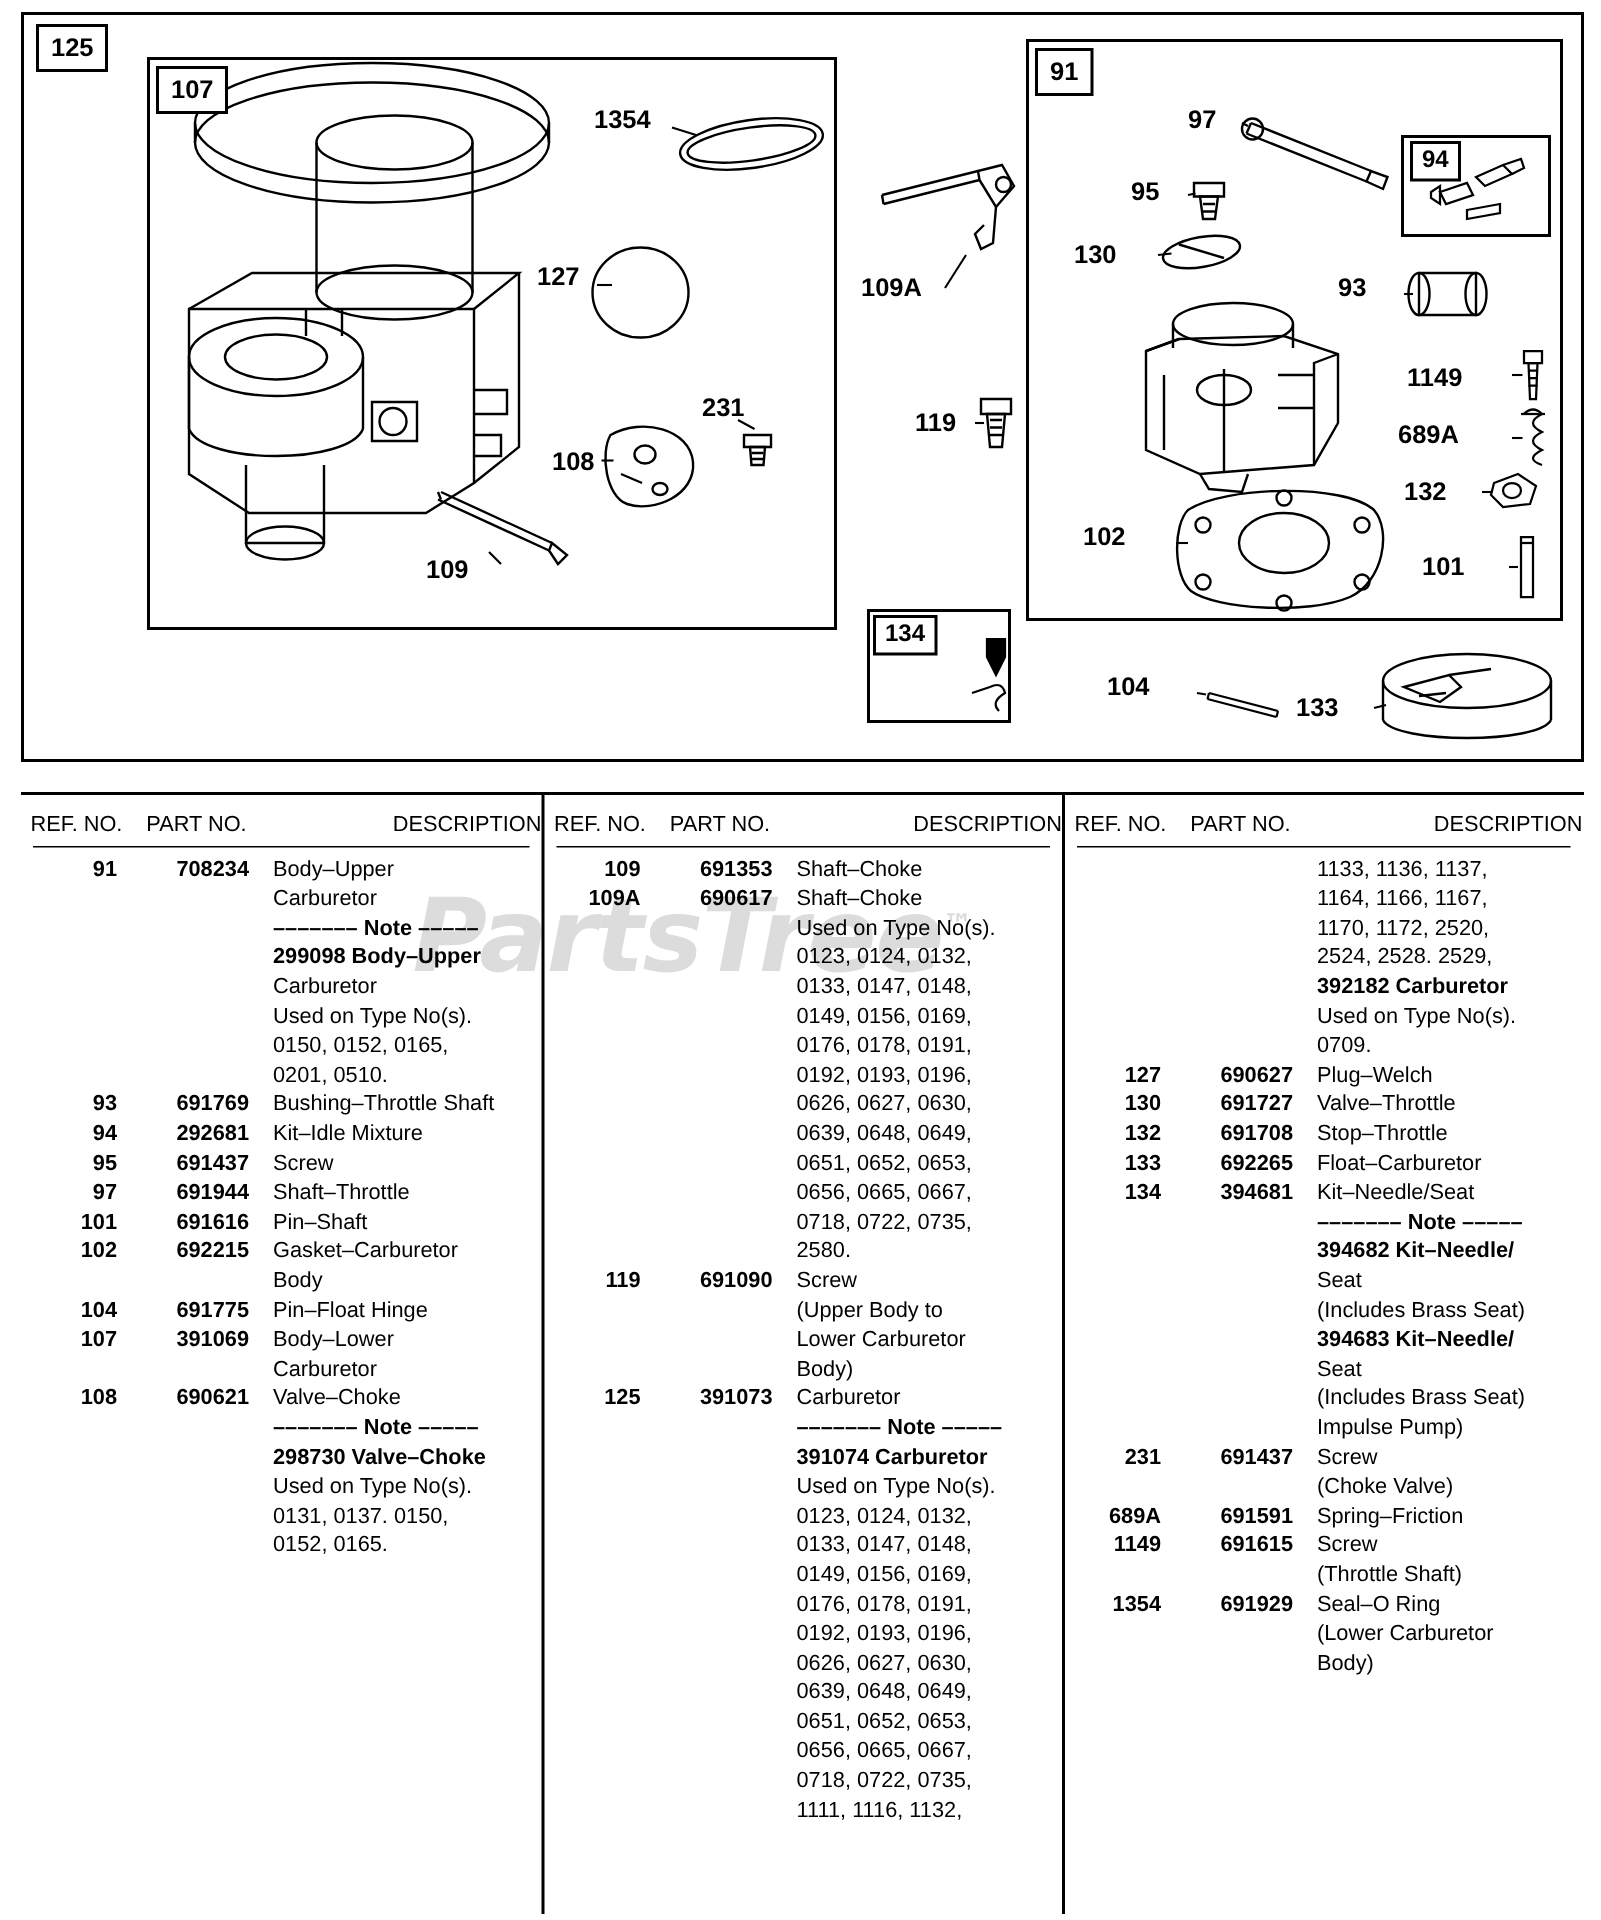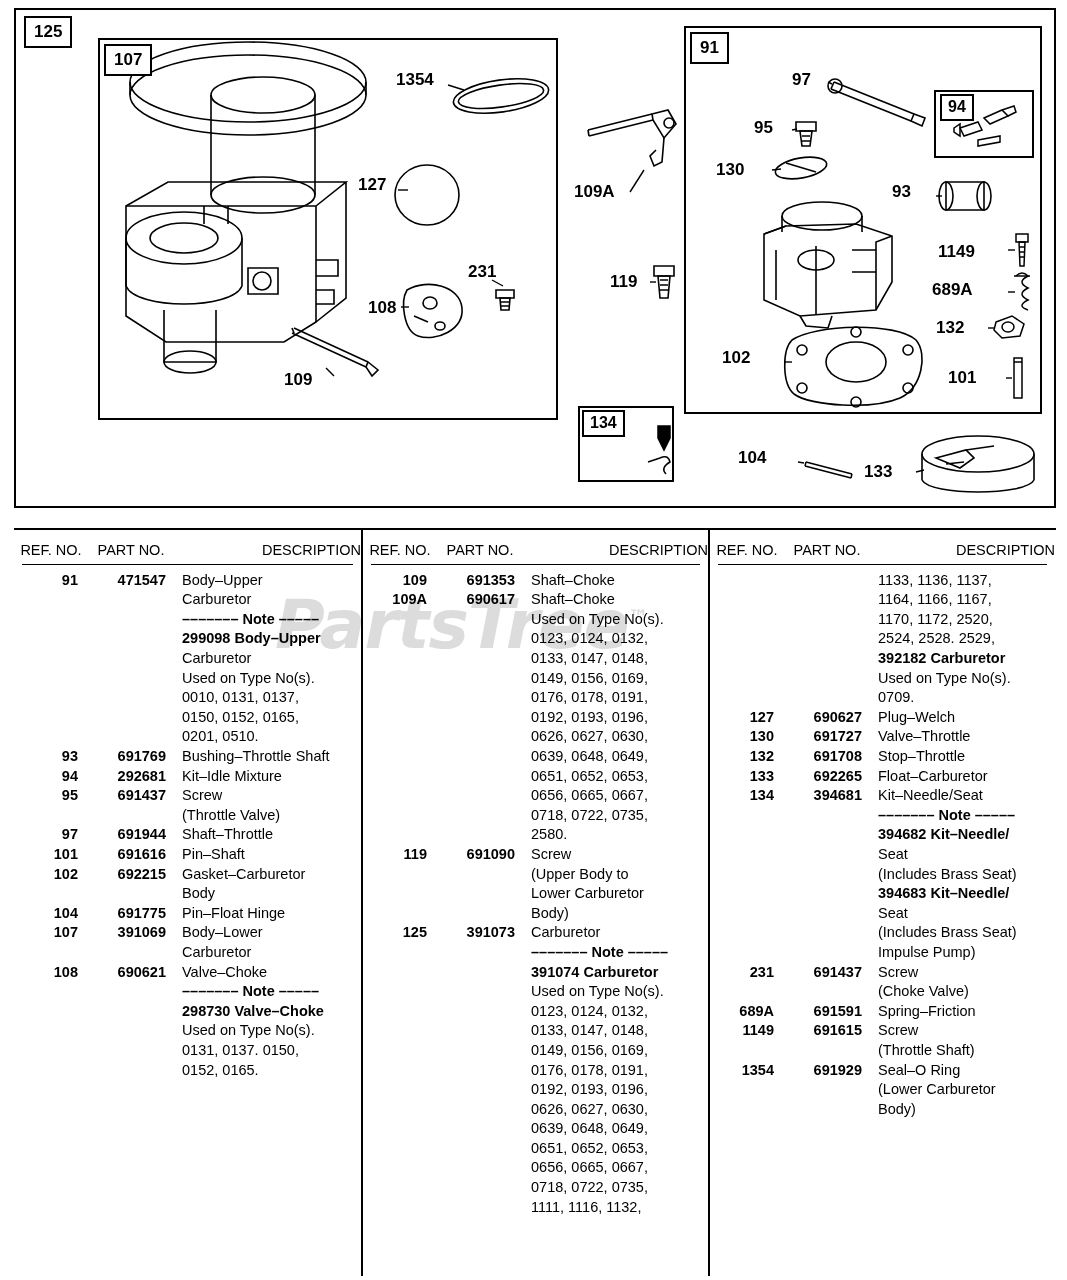--- a/index.html
+++ b/index.html
@@ -348,21 +348,21 @@
       <div class="h-ref">REF.
 NO.</div>
       <div class="h-part">PART
 NO.</div>
       <div class="h-desc">DESCRIPTION</div>
     </div>
     <div class="hdr-rule"></div>
     <div class="rows">
         <div class="row">
           <div class="c-ref">91</div>
-          <div class="c-part">471547</div>
+          <div class="c-part">708234</div>
           <div class="c-desc">Body–Upper</div>
         </div>
         <div class="row">
           <div class="c-ref"></div>
           <div class="c-part"></div>
           <div class="c-desc">Carburetor</div>
         </div>
         <div class="row">
           <div class="c-ref"></div>
           <div class="c-part"></div>
@@ -375,25 +375,20 @@
         </div>
         <div class="row">
           <div class="c-ref"></div>
           <div class="c-part"></div>
           <div class="c-desc">Carburetor</div>
         </div>
         <div class="row">
           <div class="c-ref"></div>
           <div class="c-part"></div>
           <div class="c-desc">Used on Type No(s).</div>
-        </div>
-        <div class="row">
-          <div class="c-ref"></div>
-          <div class="c-part"></div>
-          <div class="c-desc">0010, 0131, 0137,</div>
         </div>
         <div class="row">
           <div class="c-ref"></div>
           <div class="c-part"></div>
           <div class="c-desc">0150, 0152, 0165,</div>
         </div>
         <div class="row">
           <div class="c-ref"></div>
           <div class="c-part"></div>
           <div class="c-desc">0201, 0510.</div>
@@ -405,25 +400,20 @@
         </div>
         <div class="row">
           <div class="c-ref">94</div>
           <div class="c-part">292681</div>
           <div class="c-desc">Kit–Idle Mixture</div>
         </div>
         <div class="row">
           <div class="c-ref">95</div>
           <div class="c-part">691437</div>
           <div class="c-desc">Screw</div>
-        </div>
-        <div class="row">
-          <div class="c-ref"></div>
-          <div class="c-part"></div>
-          <div class="c-desc">(Throttle Valve)</div>
         </div>
         <div class="row">
           <div class="c-ref">97</div>
           <div class="c-part">691944</div>
           <div class="c-desc">Shaft–Throttle</div>
         </div>
         <div class="row">
           <div class="c-ref">101</div>
           <div class="c-part">691616</div>
           <div class="c-desc">Pin–Shaft</div>

